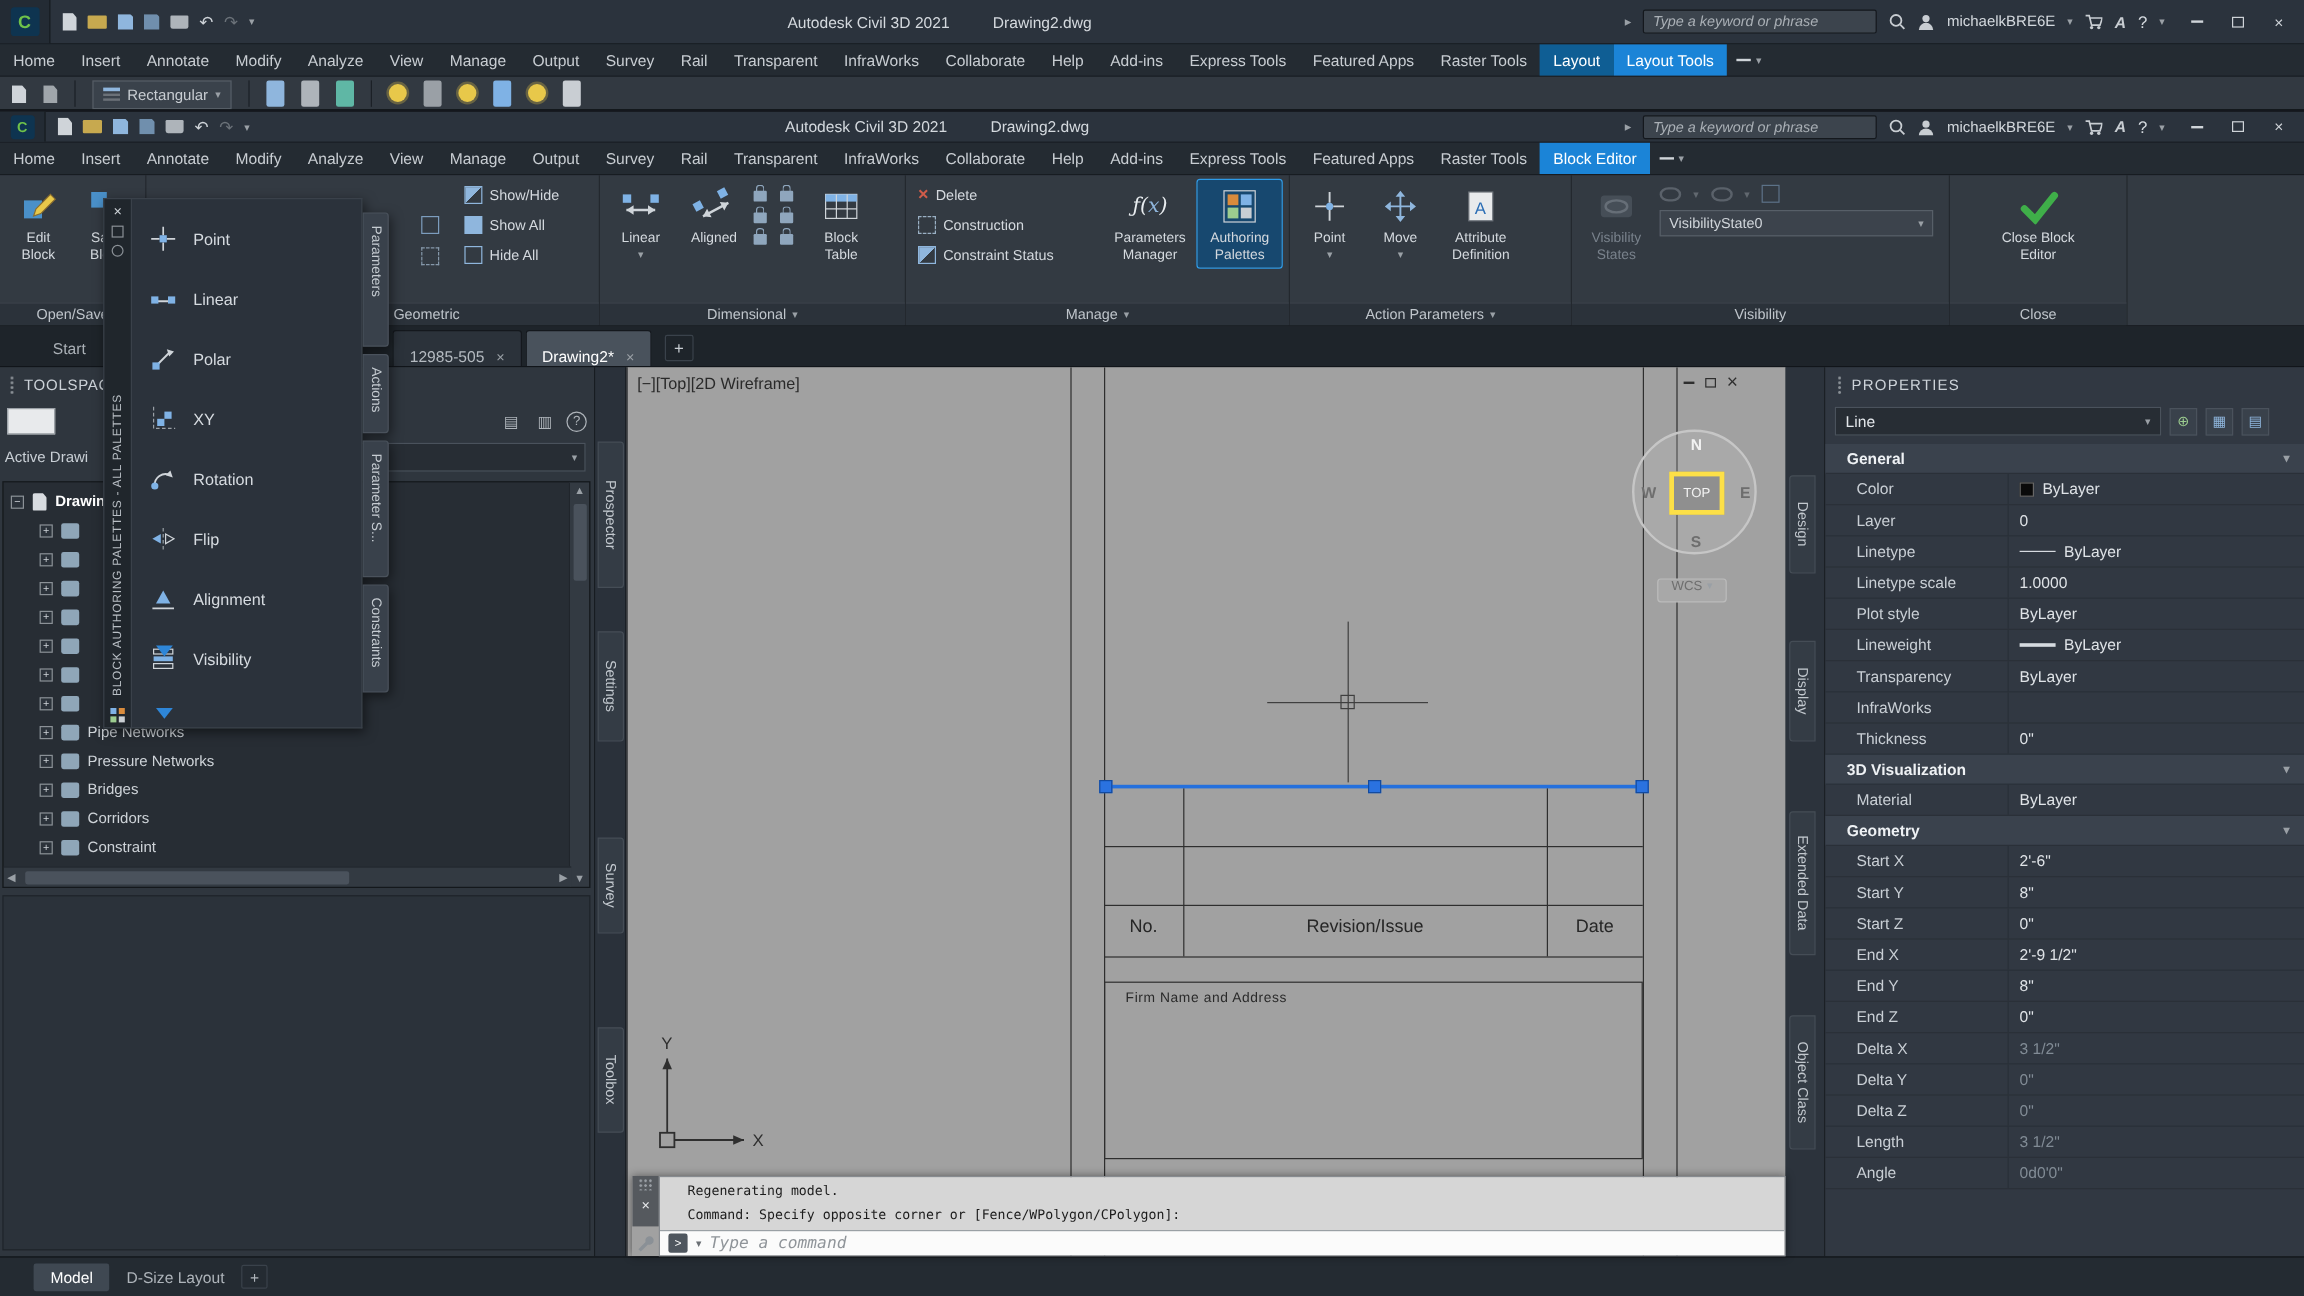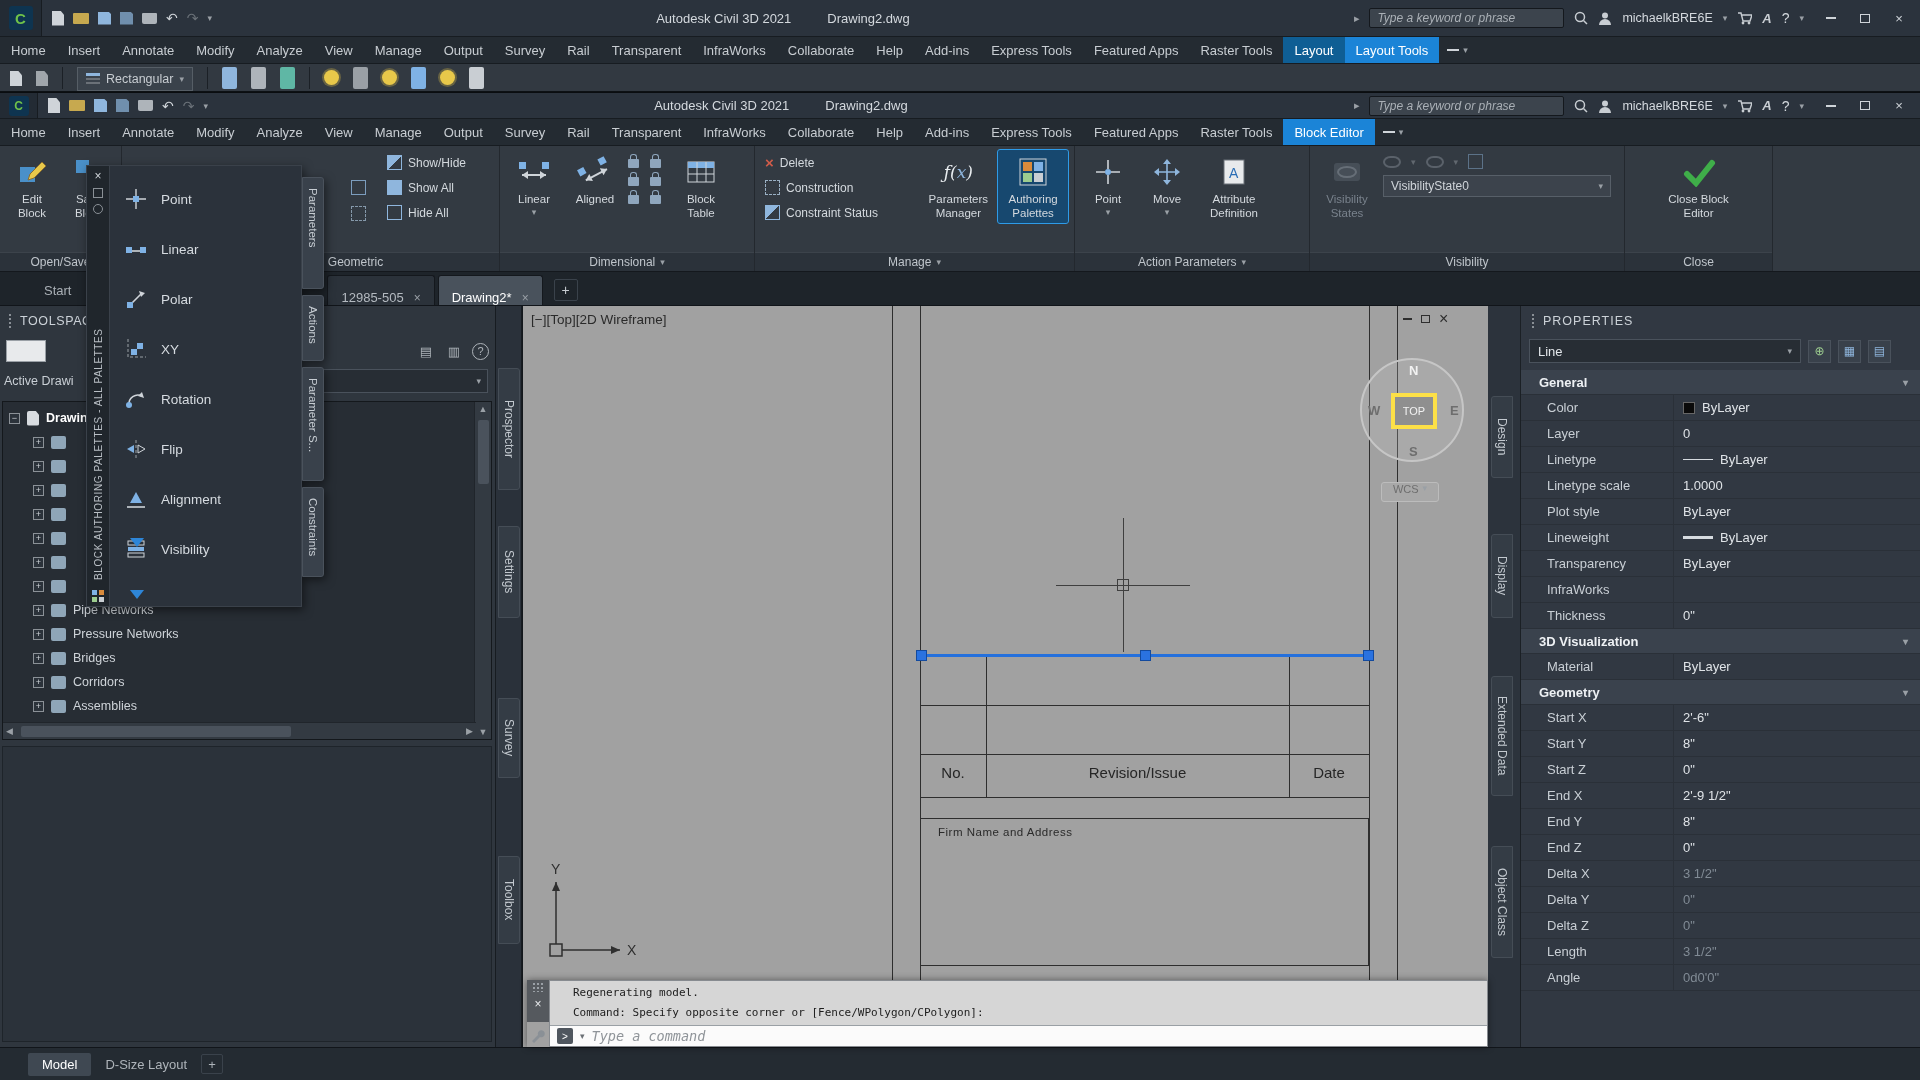--- a/index.html
+++ b/index.html
@@ -689,21 +689,21 @@
           <span>Bridges</span>
         </div>
       <div class="trow ind">
           <span class="texp">+</span>
           <span class="ticon"></span>
           <span>Corridors</span>
         </div>
       <div class="trow ind">
           <span class="texp">+</span>
           <span class="ticon"></span>
-          <span>Assemblies</span>
+          <span>Constraint</span>
         </div>
       <div class="trow ind">
           <span class="texp">+</span>
           <span class="ticon"></span>
         </div>
       <div class="vsb">
           <span>▲</span>
           <span class="thumb"></span>
           <span>▼</span>
         </div>

